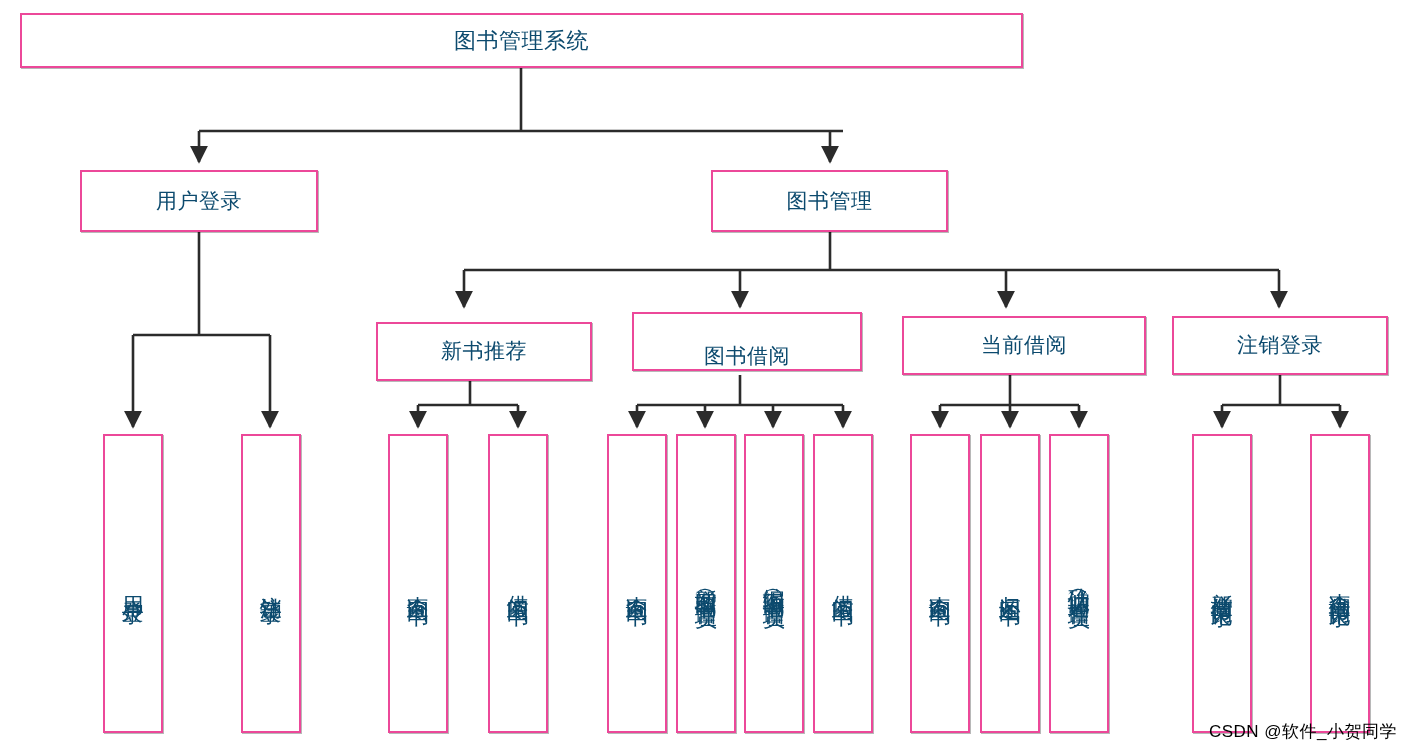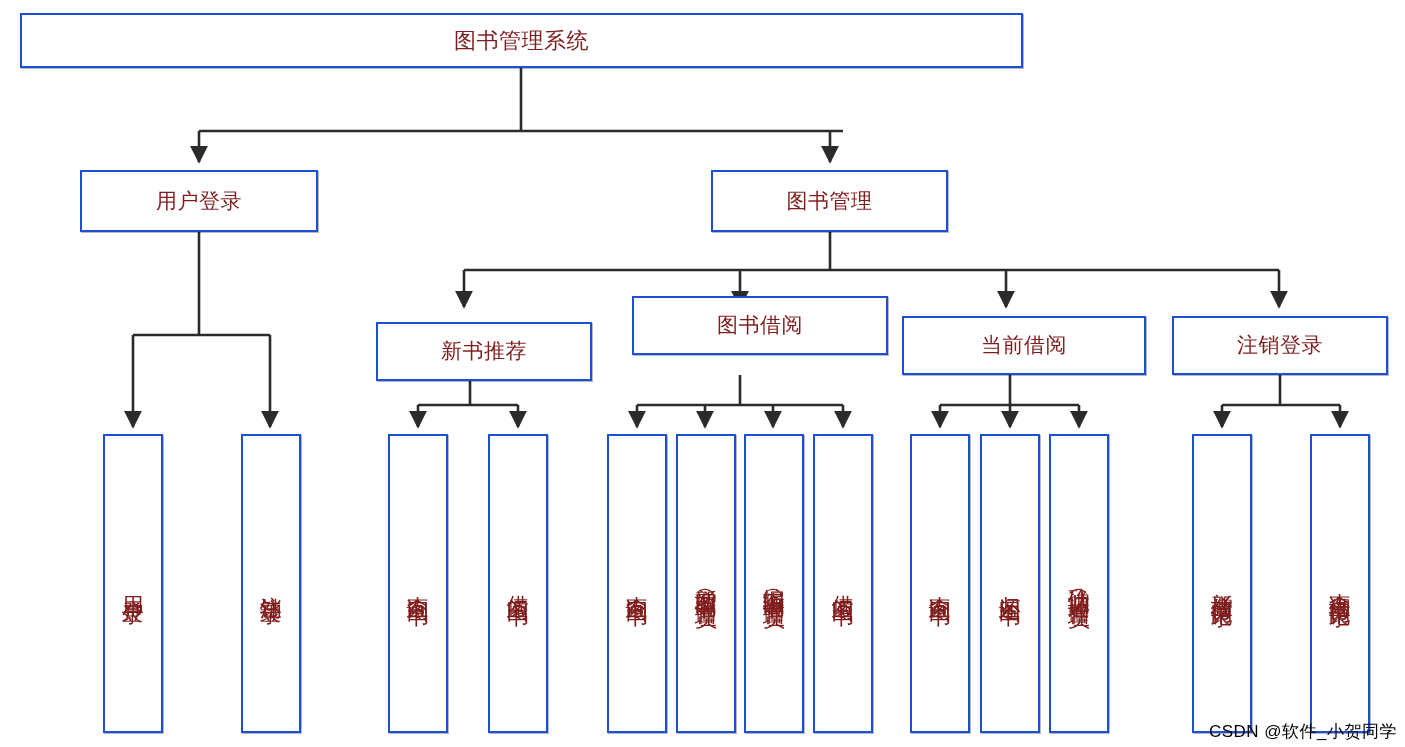--- a/index.html
+++ b/index.html
@@ -23,26 +23,26 @@
     left: 0;
     top: 0;
     width: 1405px;
     height: 747px;
     pointer-events: none;
   }
   .node {
     position: absolute;
     box-sizing: border-box;
     background: #ffffff;
-    border: 2px solid #1d4ed8;
+    border: 2px solid #ec4899;
     box-shadow: 1px 1px 0 0 rgba(0,0,0,0.28);
     display: flex;
     align-items: center;
     justify-content: center;
-    color: #7f1d1d;
+    color: #0c4a6e;
   }
   .node .label {
     display: block;
     text-align: center;
     line-height: 1.18;
     letter-spacing: 0.5px;
   }
   .node.horizontal .label {
     font-size: 21px;
   }
@@ -135,21 +135,21 @@
   <div class="node horizontal" style="left:80px; top:170px; width:238px; height:62px;">
     <span class="label">用户登录</span>
   </div>
   <div class="node horizontal" style="left:711px; top:170px; width:237px; height:62px;">
     <span class="label">图书管理</span>
   </div>
 
   <div class="node horizontal" style="left:376px; top:316px; width:216px; height:59px;margin-top:6px;">
     <span class="label">新书推荐</span>
   </div>
-  <div class="node horizontal" style="left:632px; top:296px; width:256px; height:59px;">
+  <div class="node horizontal" style="left:632px; top:312px; width:230px; height:59px;align-items:flex-end;">
     <span class="label">图书借阅</span>
   </div>
   <div class="node horizontal" style="left:902px; top:316px; width:244px; height:59px;">
     <span class="label">当前借阅</span>
   </div>
   <div class="node horizontal" style="left:1172px; top:316px; width:216px; height:59px;">
     <span class="label">注销登录</span>
   </div>
 
   <div class="node vertical" style="left:103px; top:434px; width:60px; height:299px;">

